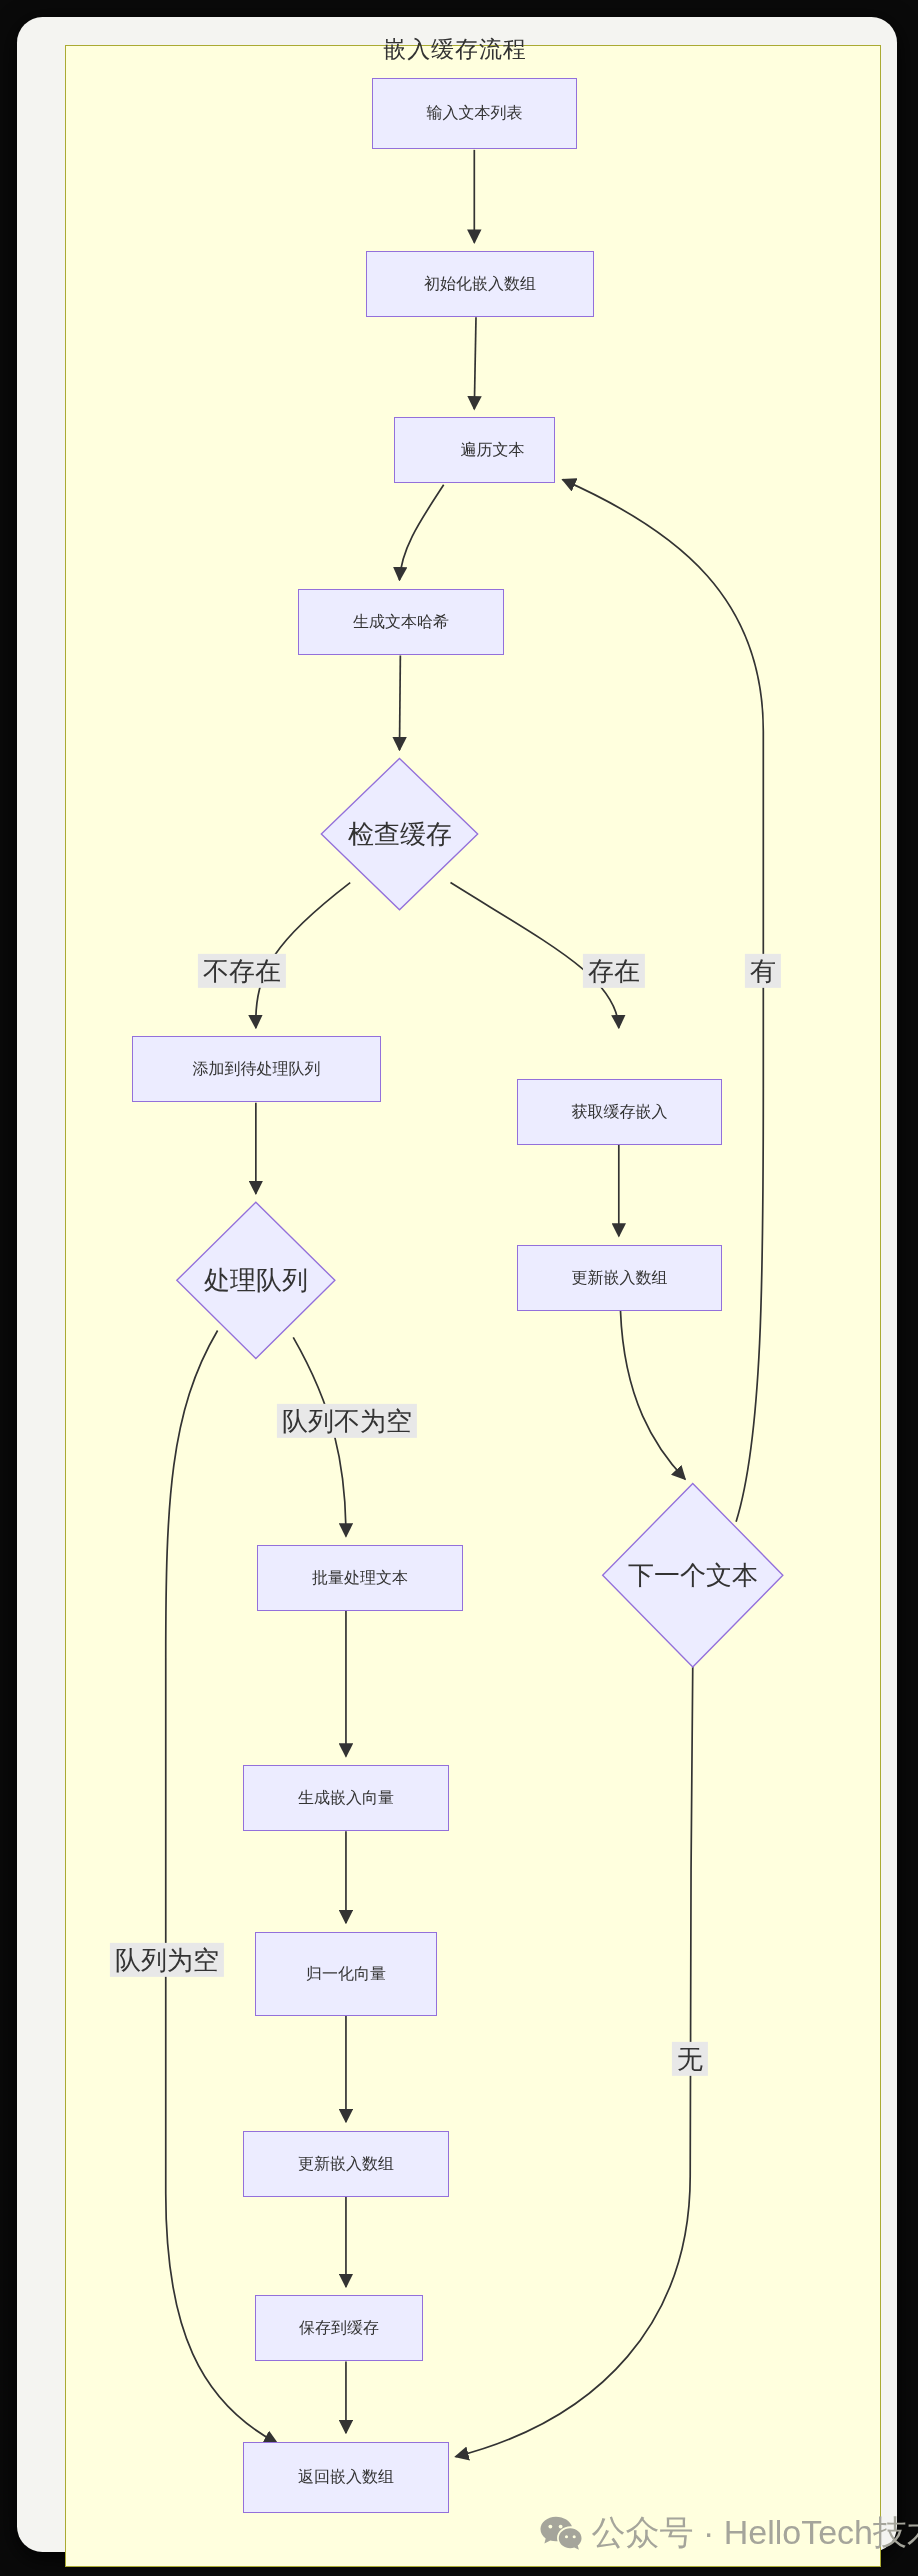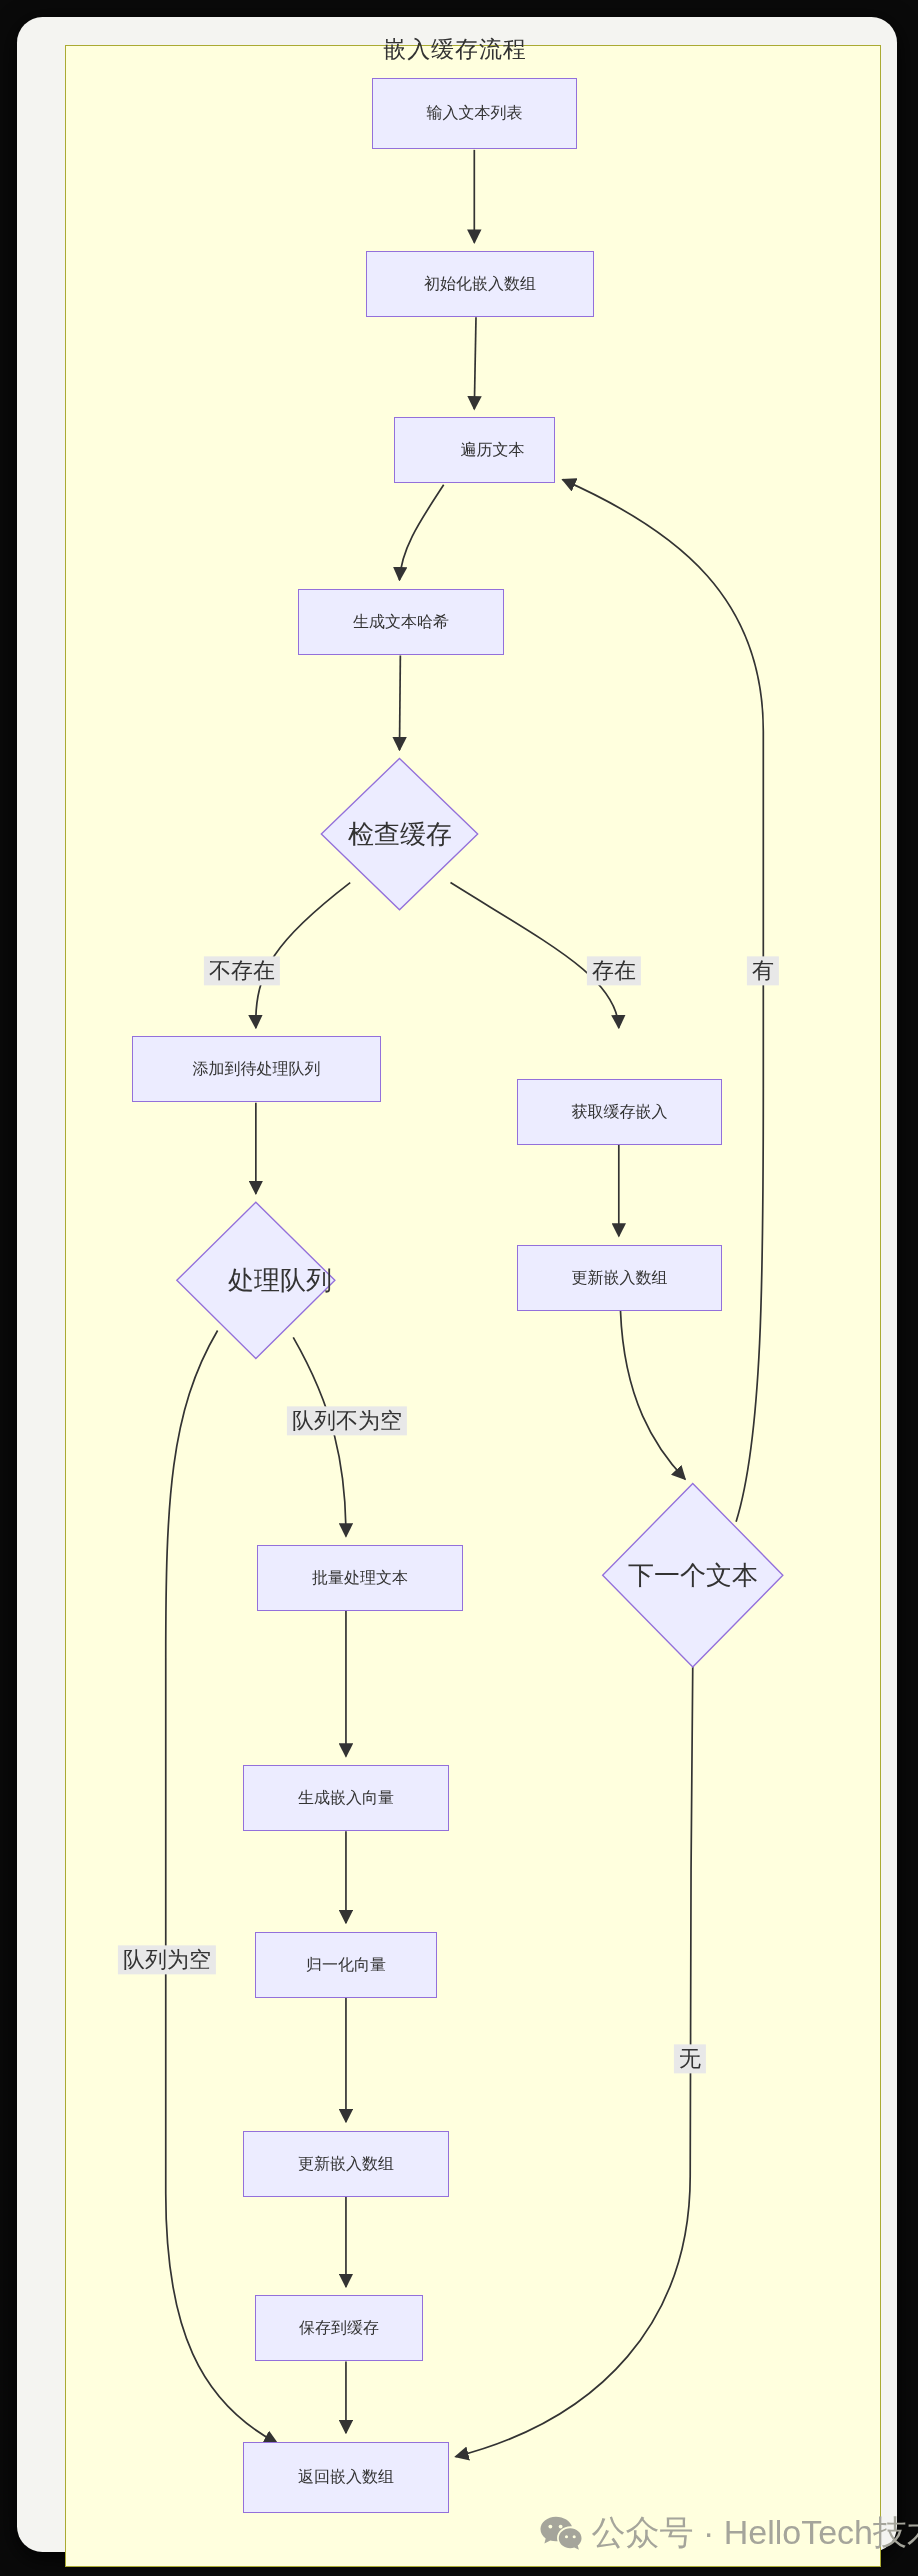--- a/index.html
+++ b/index.html
@@ -34,33 +34,33 @@
     background:var(--node-fill);border:1.4px solid var(--node-border);
     color:var(--text);font-size:16px;box-sizing:border-box;text-align:center;
   }
   .diamond-label{
     position:absolute;transform:translate(-50%,-50%);
     color:var(--text);font-size:26px;white-space:nowrap;
   }
   .edge-label{
     position:absolute;transform:translate(-50%,-50%);
     background:var(--label-bg);color:var(--text);
-    font-size:22px;padding:0.9px 5.1px;white-space:nowrap;line-height:1.25;
+    font-size:26px;padding:0.9px 5.1px;white-space:nowrap;line-height:1.25;
   }
   
   .n-input-list        {left:372px;top:78px;  width:205px;height:71px;}
   .n-init-array        {left:366px;top:251px; width:228px;height:66px;}
   .n-iterate-text      {left:394px;top:417px; width:161px;height:66px;padding-left:36px;}
   .n-gen-hash          {left:298px;top:589px; width:206px;height:66px;}
   .n-add-queue         {left:132px;top:1036px;width:249px;height:66px;}
   .n-get-cached        {left:517px;top:1036px;width:205px;height:66px;margin-top:43px;}
   .n-update-array-right{left:517px;top:1245px;width:205px;height:66px;}
   .n-batch-process     {left:257px;top:1545px;width:206px;height:66px;justify-content:center;}
   .n-gen-vector        {left:243px;top:1765px;width:206px;height:66px;}
-  .n-normalize         {left:255px;top:1932px;width:182px;height:66px;}
+  .n-normalize         {left:255px;top:1932px;width:182px;height:84px;}
   .n-update-array-main {left:243px;top:2131px;width:206px;height:66px;}
   .n-save-cache        {left:255px;top:2295px;width:168px;height:66px;}
   .n-return-array      {left:243px;top:2442px;width:206px;height:71px;}
   .watermark{
     position:absolute;left:539px;top:2510px;display:flex;align-items:center;gap:8.5px;
     color:var(--watermark);font-size:34px;white-space:nowrap;z-index:5;
   }
   .wm-icon{width:44px;height:39px;flex:0 0 auto;}
   .wm-icon .bubble{fill:var(--watermark);}
   .wm-icon .eye{fill:var(--canvas-bg);}
@@ -139,21 +139,21 @@
     <span>更新嵌入数组</span>
   </div>
 <div class="node n-save-cache">
     <span>保存到缓存</span>
   </div>
 <div class="node n-return-array">
     <span>返回嵌入数组</span>
   </div>
 
 <div class="diamond-label" style="left:400px;top:834px;">检查缓存</div>
-<div class="diamond-label" style="left:256px;top:1280px;margin-left:24px;">处理队列</div>
+<div class="diamond-label" style="left:256px;top:1280px;">处理队列</div>
 <div class="diamond-label" style="left:693px;top:1575px;">下一个文本</div>
 
 <div class="edge-label" style="left:242px;top:971px;">不存在</div>
 <div class="edge-label" style="left:614px;top:971px;">存在</div>
 <div class="edge-label" style="left:763px;top:971px;">有</div>
 <div class="edge-label" style="left:347px;top:1421px;">队列不为空</div>
 <div class="edge-label" style="left:167px;top:1960px;">队列为空</div>
 <div class="edge-label" style="left:690px;top:2059px;">无</div>
 
 <div class="watermark">

